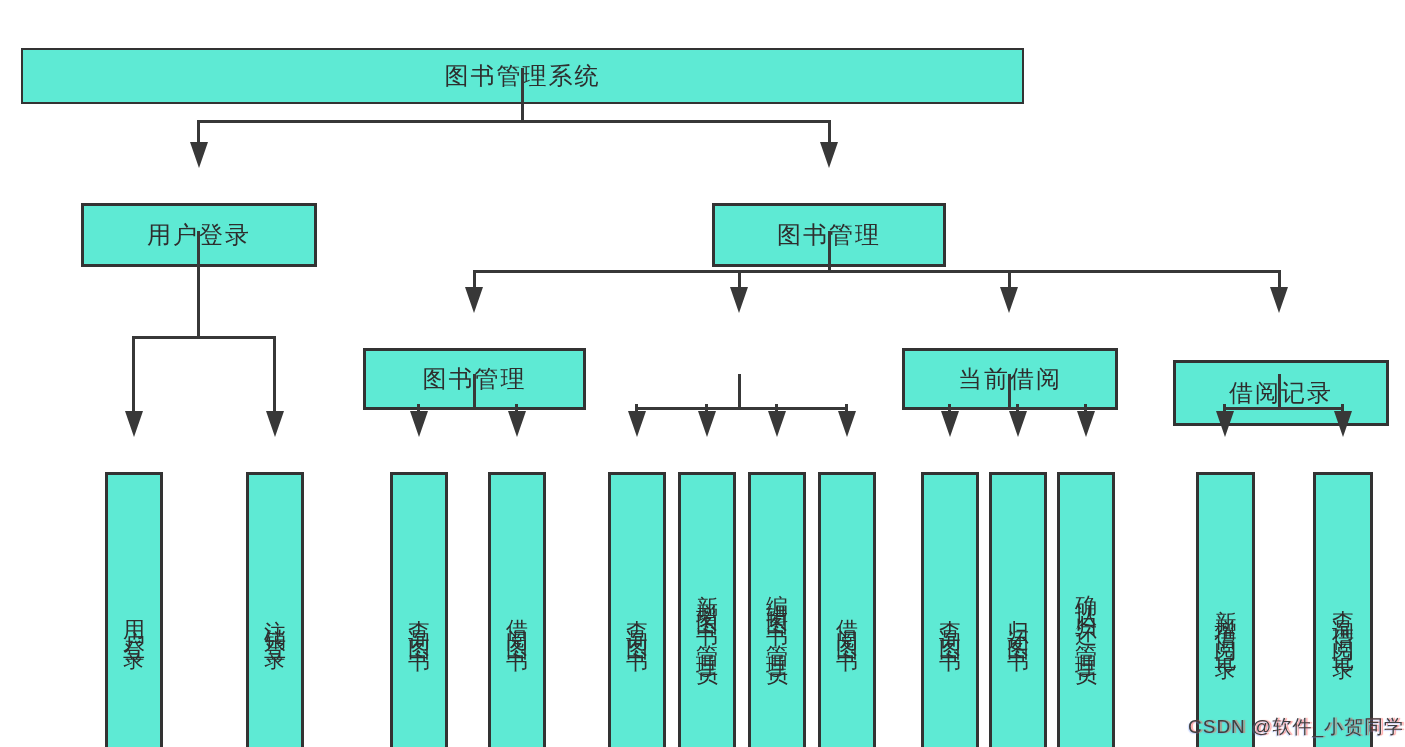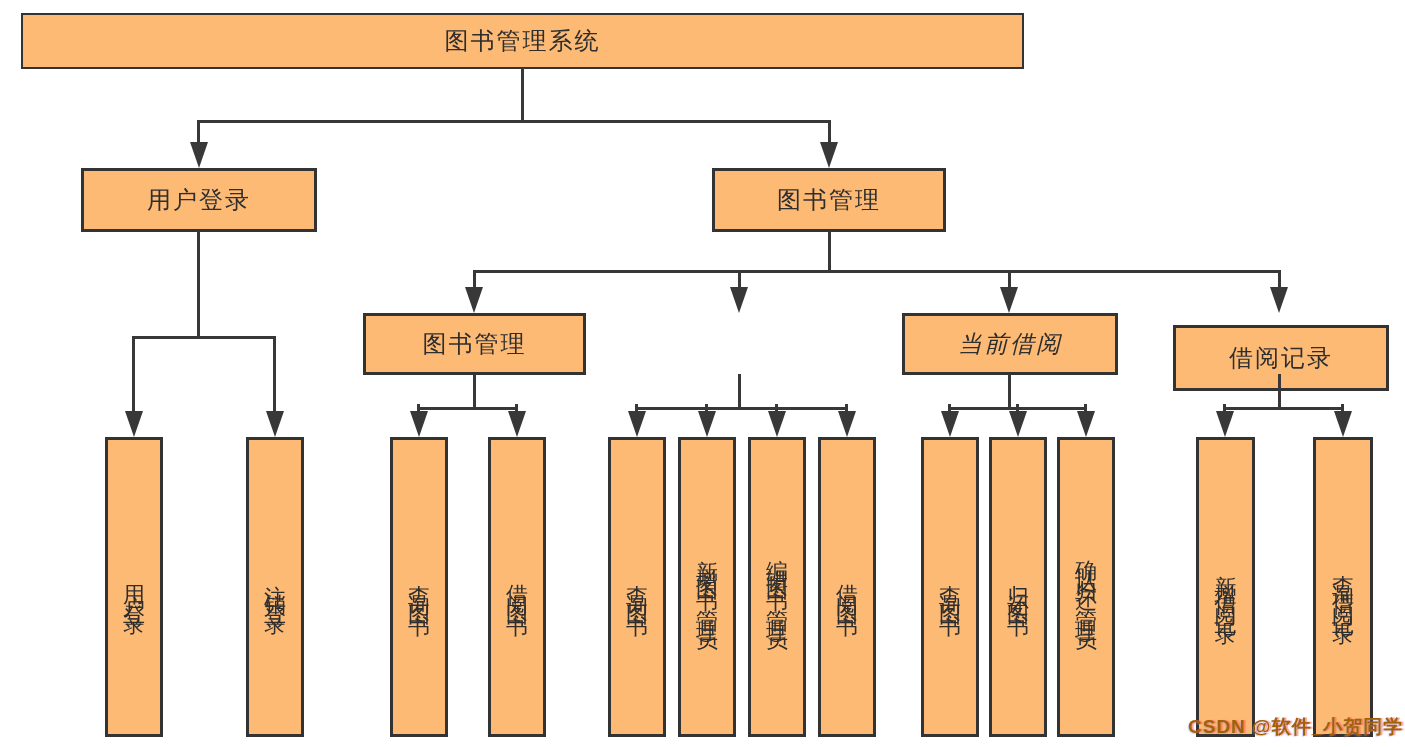--- a/index.html
+++ b/index.html
@@ -1,58 +1,57 @@
 <!DOCTYPE html>
 <html><head>
 <meta charset="utf-8">
 <style>
   html,body{margin:0;padding:0;background:#ffffff;}
   .stage{
     position:relative;width:1405px;height:747px;background:#ffffff;overflow:hidden;
     font-family:"Liberation Sans","DejaVu Sans",sans-serif;
   }
   .box{
-    position:absolute;box-sizing:border-box;background:#fdba74;
+    position:absolute;box-sizing:border-box;background:#5eead4;
     border:3px solid #333333;color:#2e2e2e;
     display:flex;align-items:center;justify-content:center;
-    font-size:24px;letter-spacing:2px;line-height:1;white-space:nowrap;
+    font-size:24px;letter-spacing:2px;line-height:1;white-space:nowrap;margin-top:35px;
   }
   .box.root{border-width:2px;}
   .box.vert{
     writing-mode:vertical-rl;text-orientation:mixed;
     font-size:22px;letter-spacing:10px;white-space:normal;
   }
   .hline,.vline{position:absolute;background:#383838;}
   .hline{height:3px;}
   .vline{width:3px;}
   .arrow{
     position:absolute;width:0;height:0;
     border-left:9px solid transparent;border-right:9px solid transparent;
     border-top:26px solid #383838;
   }
   .watermark{
     position:absolute;left:1188px;top:714px;z-index:6;
-    font-size:19px;letter-spacing:1px;color:#a16207;
+    font-size:19px;letter-spacing:1px;color:#404040;
     text-shadow:2px 0 1px rgba(255,80,80,0.55), -1px 1px 1px rgba(110,150,255,0.35);
     white-space:nowrap;
-    font-weight:bold;
   }
 </style>
 </head>
 <body>
 
 <div class="stage">
 
   <div class="box root" style="left:21px;top:13px;width:1003px;height:56px;">图书管理系统</div>
 
   <div class="box" style="left:81px;top:168px;width:236px;height:64px;">用户登录</div>
   <div class="box" style="left:712px;top:168px;width:234px;height:64px;font-family:Liberation Serif, serif;">图书管理</div>
 
   <div class="box" style="left:363px;top:313px;width:223px;height:62px;">图书管理</div>
-  <div class="box" style="left:902px;top:313px;width:216px;height:62px;font-style:italic;">当前借阅</div>
+  <div class="box" style="left:902px;top:313px;width:216px;height:62px;">当前借阅</div>
   <div class="box" style="left:1173px;top:325px;width:216px;height:66px;">借阅记录</div>
 
   <div class="box vert" style="left:105px;top:437px;width:58px;height:300px;">用户登录</div>
   <div class="box vert" style="left:246px;top:437px;width:58px;height:300px;">注销登录</div>
 
   <div class="box vert" style="left:390px;top:437px;width:58px;height:300px;">查询图书</div>
   <div class="box vert" style="left:488px;top:437px;width:58px;height:300px;">借阅图书</div>
 
   <div class="box vert" style="left:608px;top:437px;width:58px;height:300px;">查询图书</div>
   <div class="box vert" style="left:678px;top:437px;width:58px;height:300px;">新增图书（管理员）</div>

